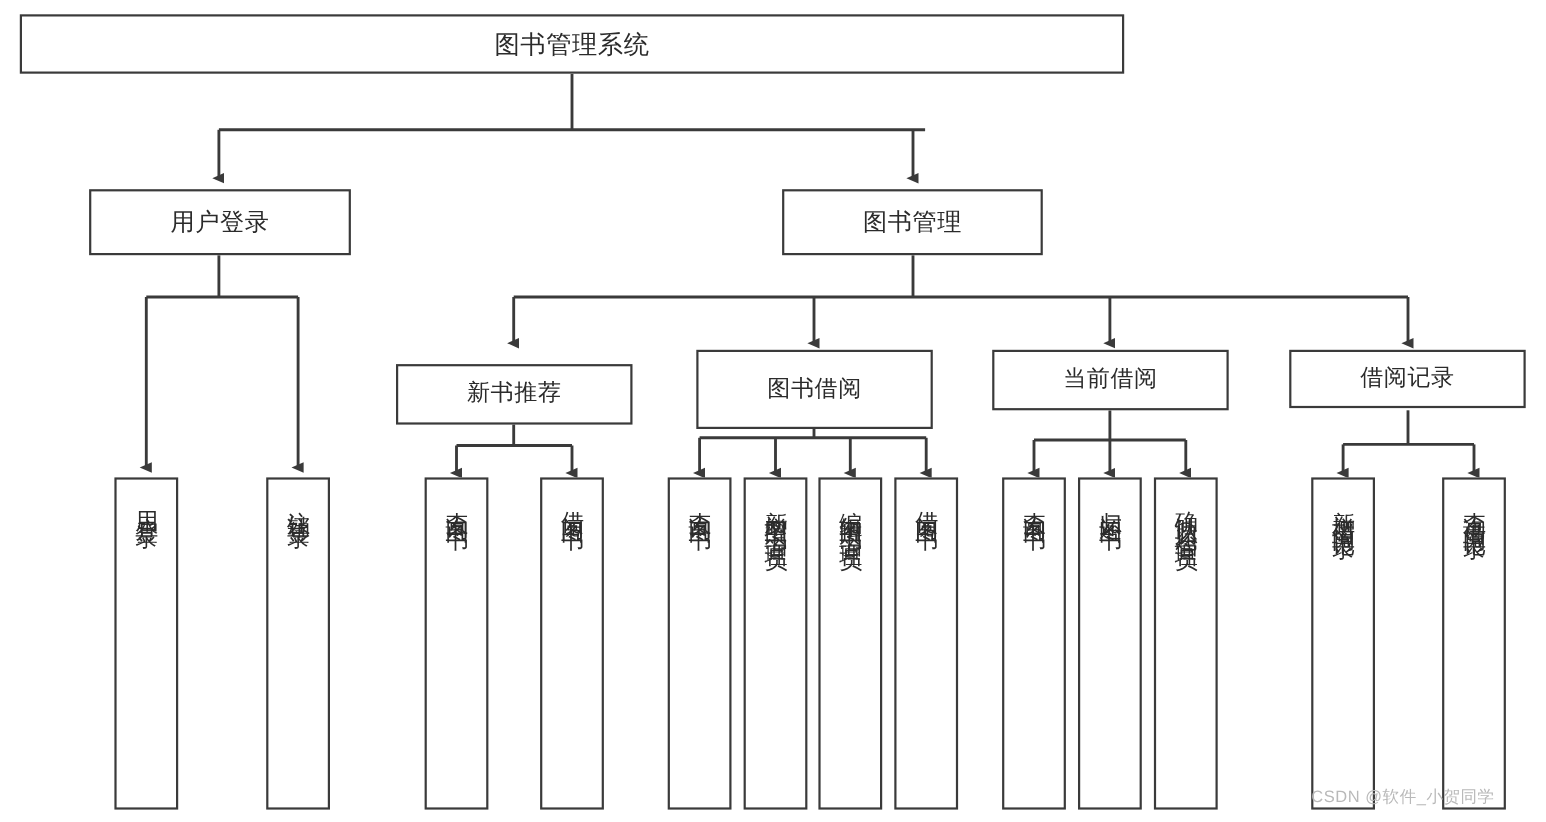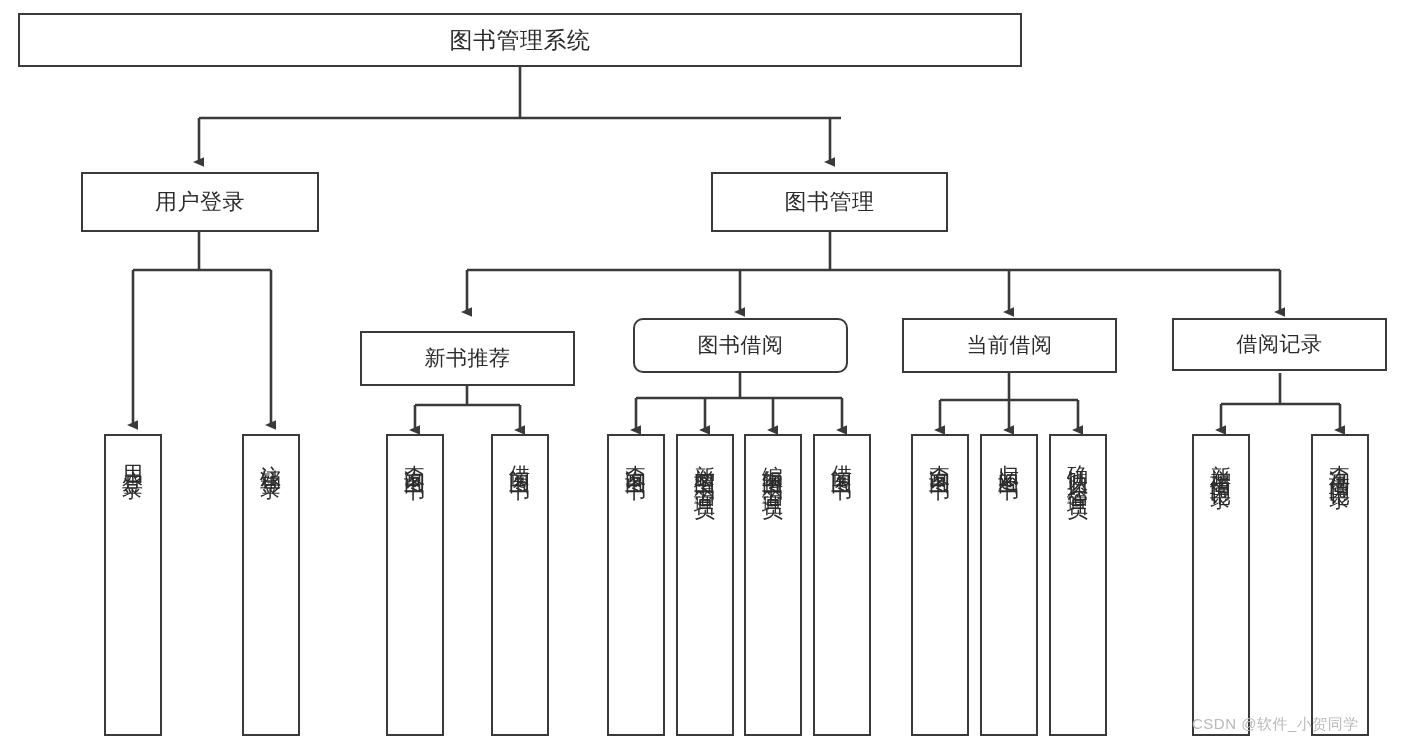--- a/index.html
+++ b/index.html
@@ -133,21 +133,21 @@
   <div class="node level2" style="left:81px; top:172px; width:238px; height:60px;">
     <span class="label">用户登录</span>
   </div>
   <div class="node level2" style="left:711px; top:172px; width:237px; height:60px;text-align:right;">
     <span class="label">图书管理</span>
   </div>
 
   <div class="node level3" style="left:360px; top:331px; width:215px; height:55px;">
     <span class="label">新书推荐</span>
   </div>
-  <div class="node level3" style="left:633px; top:318px; width:215px; height:55px;border-radius:10px;">
+  <div class="node level3" style="left:633px; top:318px; width:215px; height:72px;">
     <span class="label">图书借阅</span>
   </div>
   <div class="node level3" style="left:902px; top:318px; width:215px; height:55px;">
     <span class="label">当前借阅</span>
   </div>
   <div class="node level3" style="left:1172px; top:318px; width:215px; height:53px;">
     <span class="label">借阅记录</span>
   </div>
 
   <div class="node leaf" style="left:104px; top:434px; width:58px; height:302px;">

